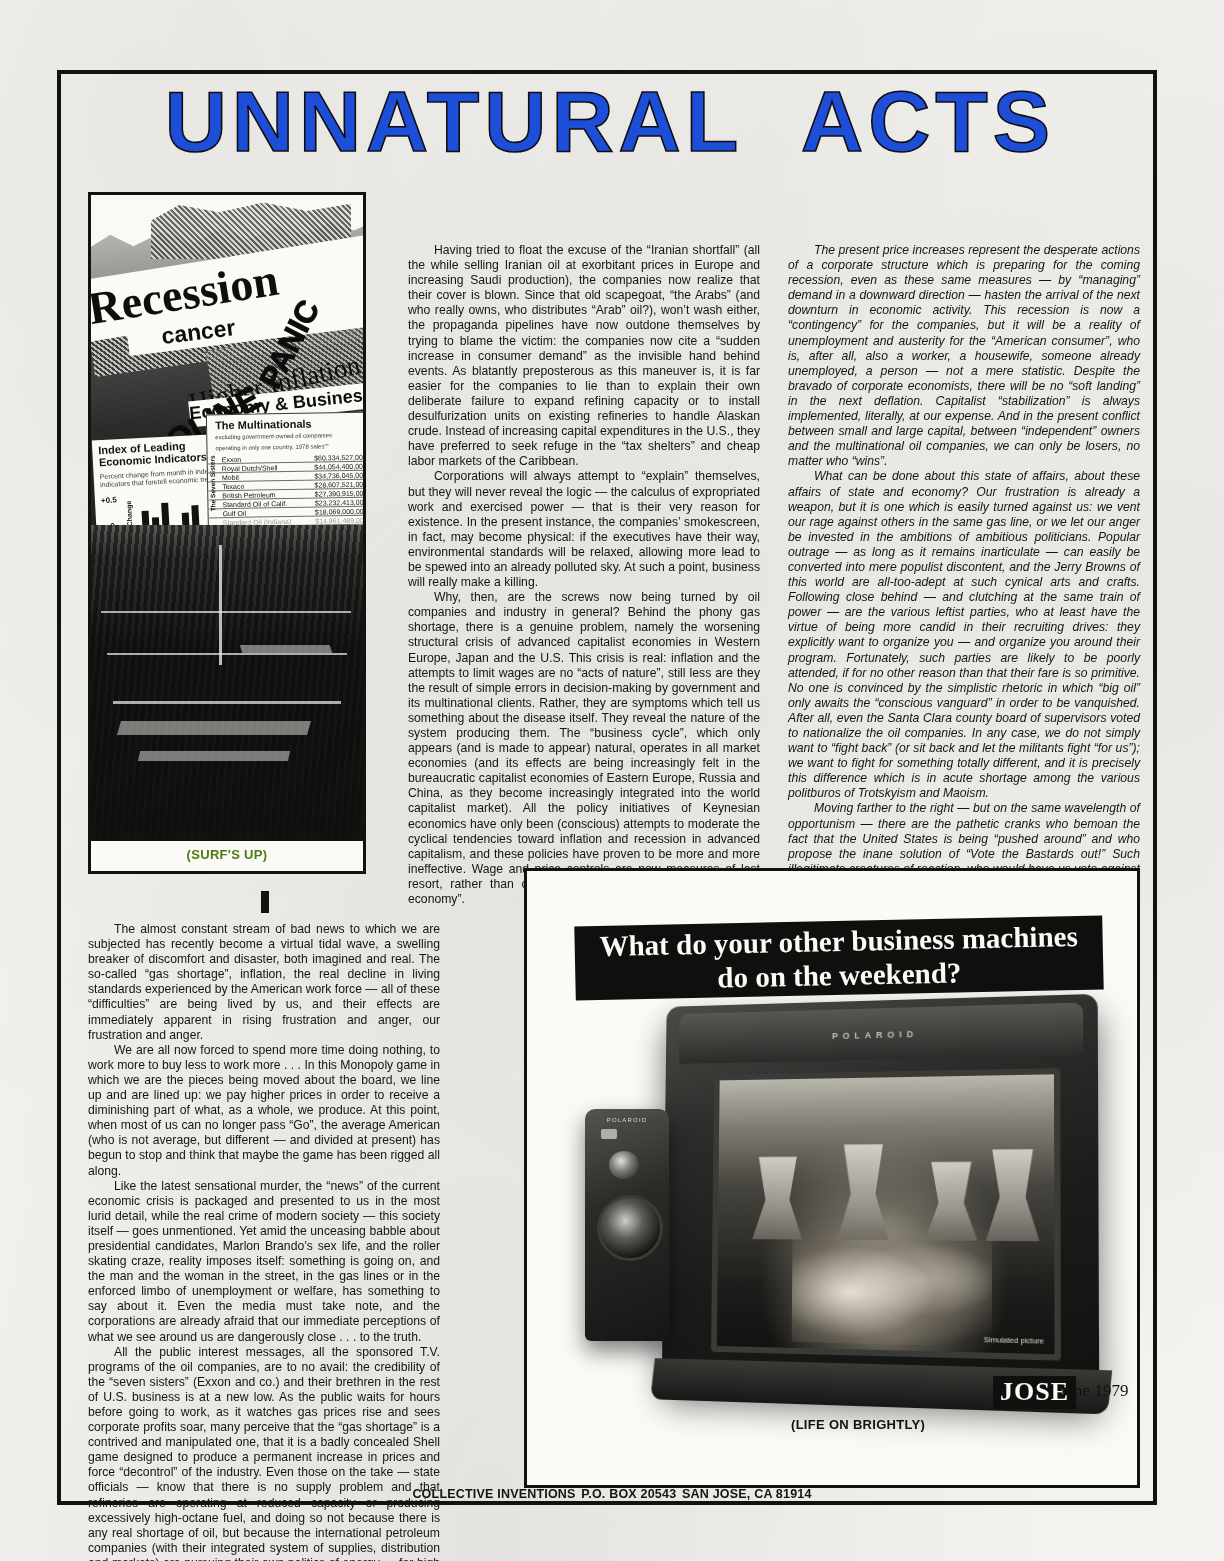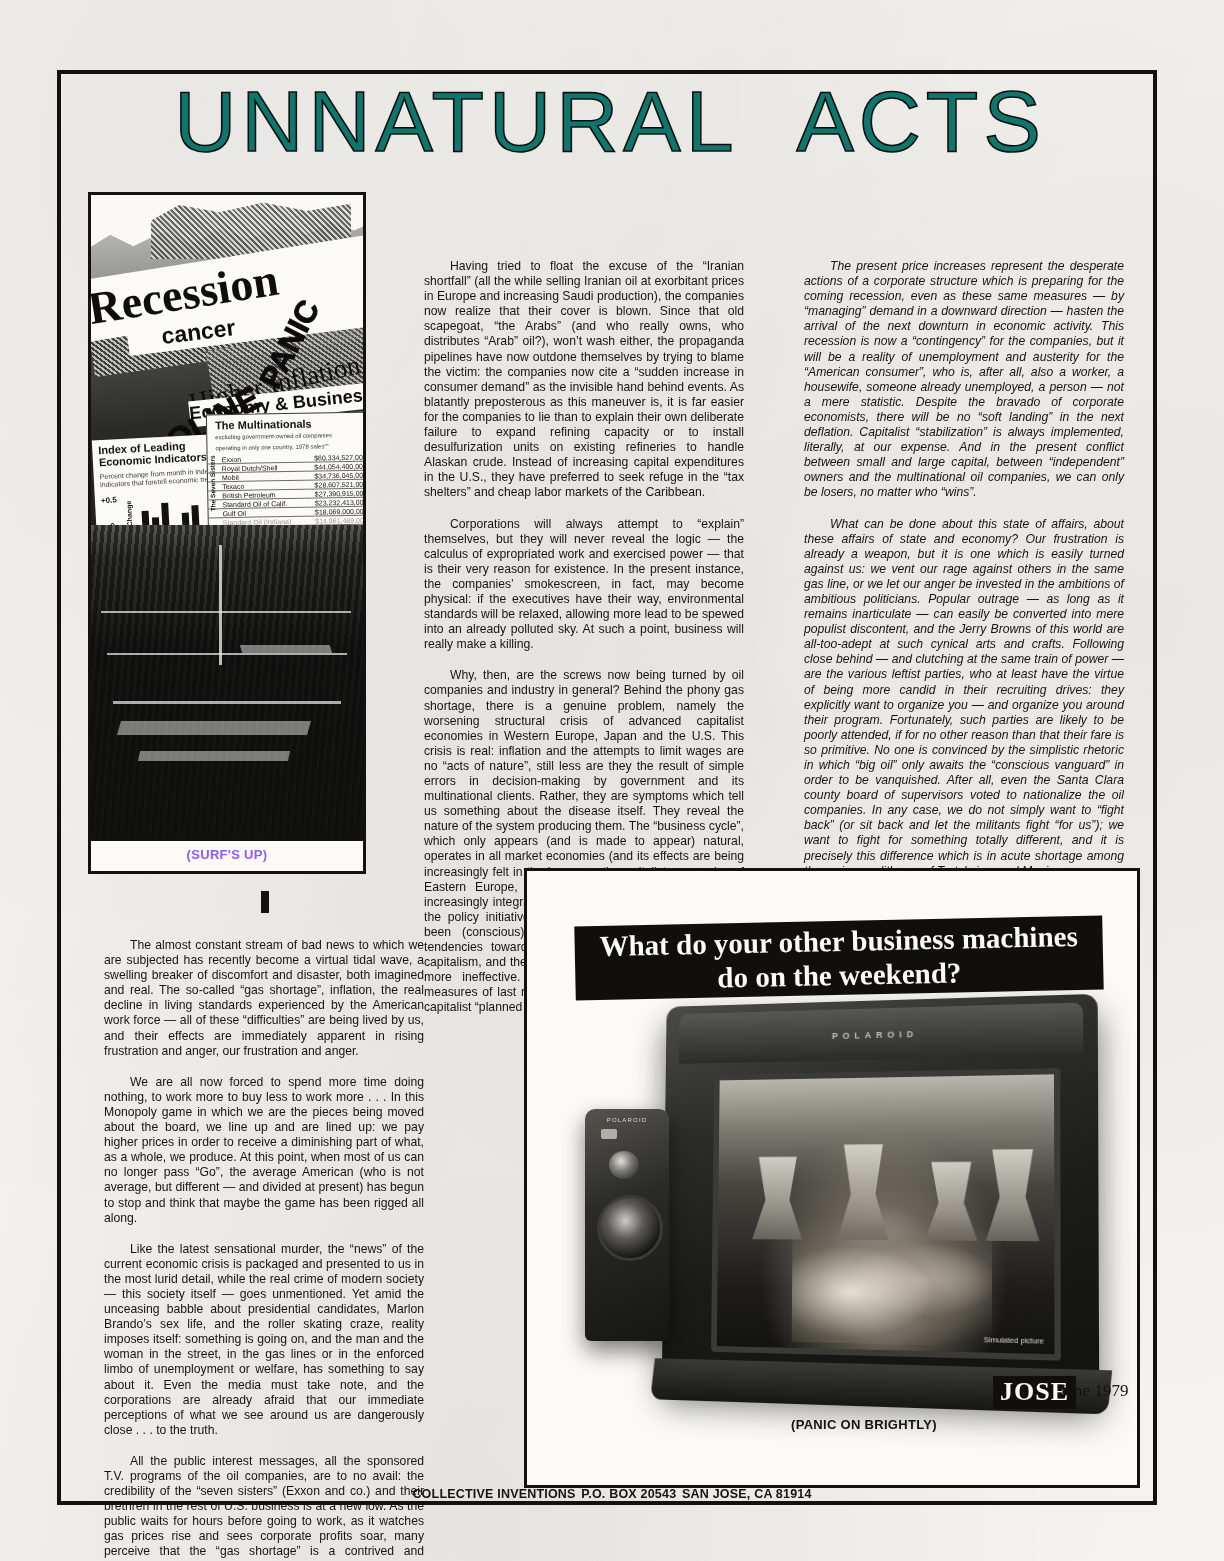--- a/index.html
+++ b/index.html
@@ -48,25 +48,25 @@
   }
 
   
   .masthead {
     position: absolute;
     left: 80px;
     top: 78px;
     width: 1060px;
     text-align: center;
     font-family: "Liberation Sans", sans-serif;
-    font-weight: normal;
+    font-weight: bold;
     font-size: 86px;
     line-height: 1;
     letter-spacing: 5px;
-    color: #0f766e;
+    color: #1d4ed8;
     -webkit-text-stroke: 1.6px #100e0c;
     white-space: nowrap;
   }
   .masthead .gap { letter-spacing: 34px; }
 
   
   .collage {
     position: absolute;
     left: 88px;
     top: 192px;
@@ -245,36 +245,36 @@
   }
   .collage-caption {
     position: absolute;
     left: 0; right: 0; bottom: 0; height: 30px;
     background: #fbfaf7;
     border-top: 3px solid #14120f;
     text-align: center;
     font-size: 13px;
     font-weight: bold;
     line-height: 27px;
-    color: #8b5cf6;
+    color: #4d7c0f;
     letter-spacing: .3px;
   }
 
   
   .col {
     position: absolute;
     font-family: "Liberation Sans", sans-serif;
     font-size: 12.2px;
     line-height: 15.1px;
     color: #16140f;
     text-align: justify;
     -webkit-hyphens: none;
     hyphens: none;
   }
-  .col p { margin: 16px; text-indent: 26px; }
+  .col p { margin: 0; text-indent: 26px; }
   .col-top-1 { left: 408px; top: 243px; width: 352px; }
   .col-top-2 { left: 788px; top: 243px; width: 352px; font-style: italic; }
   .col-bottom { left: 88px; top: 922px; width: 352px; }
 
   .section-mark {
     position: absolute;
     left: 261px; top: 891px;
     width: 8px; height: 22px;
     background: #14120f;
   }
@@ -592,21 +592,21 @@
 
       <div class="camera">
         <div class="cam-label">POLAROID</div>
         <div class="cam-btn"></div>
         <div class="cam-eye"></div>
         <div class="cam-lens"></div>
       </div>
 
       <div class="life-logo">JOSE</div>
       <div class="life-date">June 1979</div>
-      <div class="ad-caption">(PANIC ON BRIGHTLY)</div>
+      <div class="ad-caption">(LIFE ON BRIGHTLY)</div>
     </div>
 
     <div class="footer">
       <span>COLLECTIVE INVENTIONS</span>
       <span>P.O. BOX 20543</span>
       <span>SAN JOSE, CA 81914</span>
     </div>
 
   </div>
 </div>

